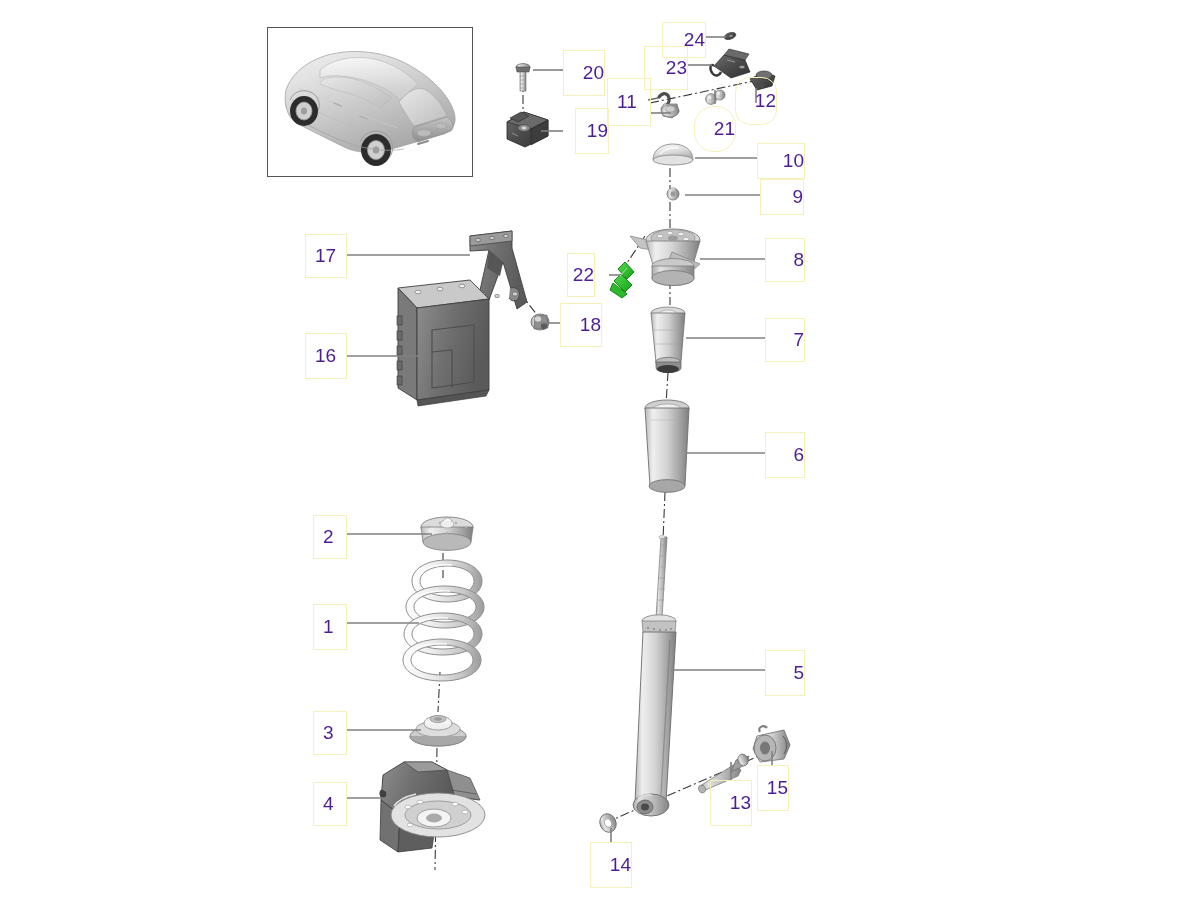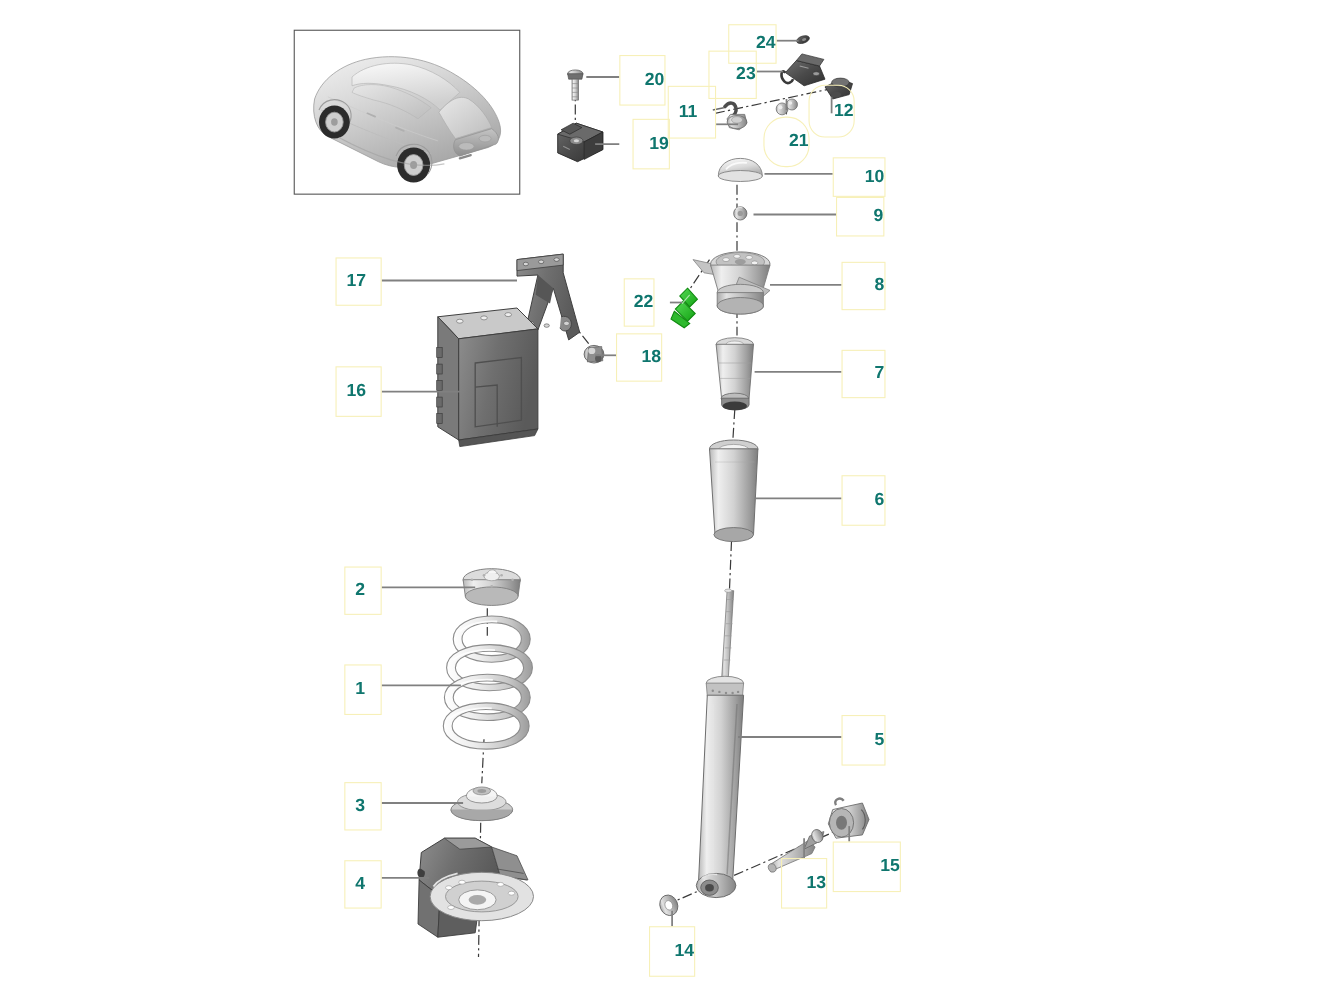--- a/index.html
+++ b/index.html
@@ -5,21 +5,21 @@
 <style>
   html,body{margin:0;padding:0;background:#ffffff;}
   body{width:1200px;height:900px;position:relative;overflow:hidden;
        font-family:"Liberation Sans","DejaVu Sans",sans-serif;}
   #stage{position:absolute;left:0;top:0;width:1200px;height:900px;}
   svg.layer{position:absolute;left:0;top:0;width:1200px;height:900px;}
   .callout{position:absolute;box-sizing:border-box;
            border:1px solid #f7f0b8;background:transparent;}
   .callout .num{position:absolute;left:0;top:0;width:100%;height:100%;
            display:flex;align-items:center;justify-content:center;
-           font-size:16px;font-weight:bold;color:#0f766e;letter-spacing:0;}
+           font-size:19px;font-weight:normal;color:#4c1d95;letter-spacing:0;}
   .callout.lbl-left .num{justify-content:flex-start;padding-left:9px;}
   .callout.lbl-right .num{justify-content:flex-end;padding-right:9px;}
   .thumb{position:absolute;box-sizing:border-box;border:1px solid #555;
          background:#ffffff;overflow:hidden;}
 </style>
 </head>
 <body>
 
 <div id="stage">
 
@@ -514,21 +514,21 @@
       </div>
       <div class="callout lbl-right" style="left: 735px; top: 77px; width: 42px; height: 48px; border-color: rgb(247, 240, 184); border-radius: 15px;">
         <span class="num">12</span>
       </div>
       <div class="callout lbl-right" style="left: 710px; top: 780px; width: 42px; height: 46px; border-color: rgb(247, 240, 184);">
         <span class="num">13</span>
       </div>
       <div class="callout lbl-right" style="left: 590px; top: 842px; width: 42px; height: 46px; border-color: rgb(247, 240, 184);">
         <span class="num">14</span>
       </div>
-      <div class="callout lbl-right" style="left: 757px; top: 765px; width: 62px; height: 46px; border-color: rgb(247, 240, 184);">
+      <div class="callout lbl-right" style="left: 757px; top: 765px; width: 32px; height: 46px; border-color: rgb(247, 240, 184);">
         <span class="num">15</span>
       </div>
       <div class="callout lbl-left" style="left: 305px; top: 333px; width: 42px; height: 46px; border-color: rgb(247, 240, 184);">
         <span class="num">16</span>
       </div>
       <div class="callout lbl-left" style="left: 305px; top: 234px; width: 42px; height: 44px; border-color: rgb(247, 240, 184);">
         <span class="num">17</span>
       </div>
       <div class="callout lbl-right" style="left: 560px; top: 303px; width: 42px; height: 44px; border-color: rgb(247, 240, 184); padding-left: 31px;">
         <span class="num">18</span>

